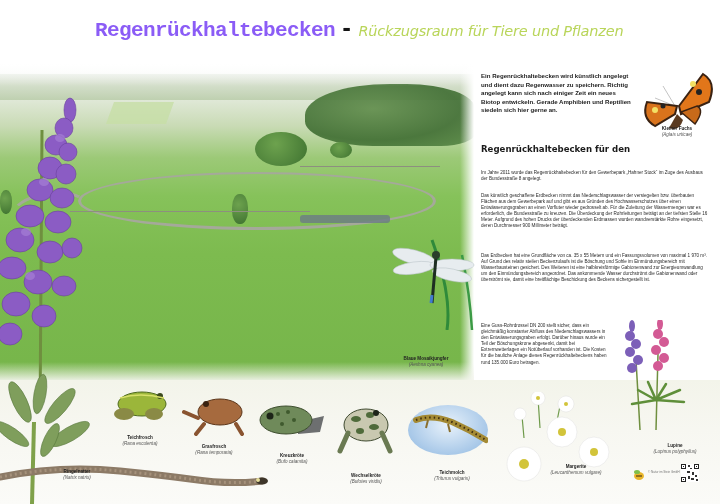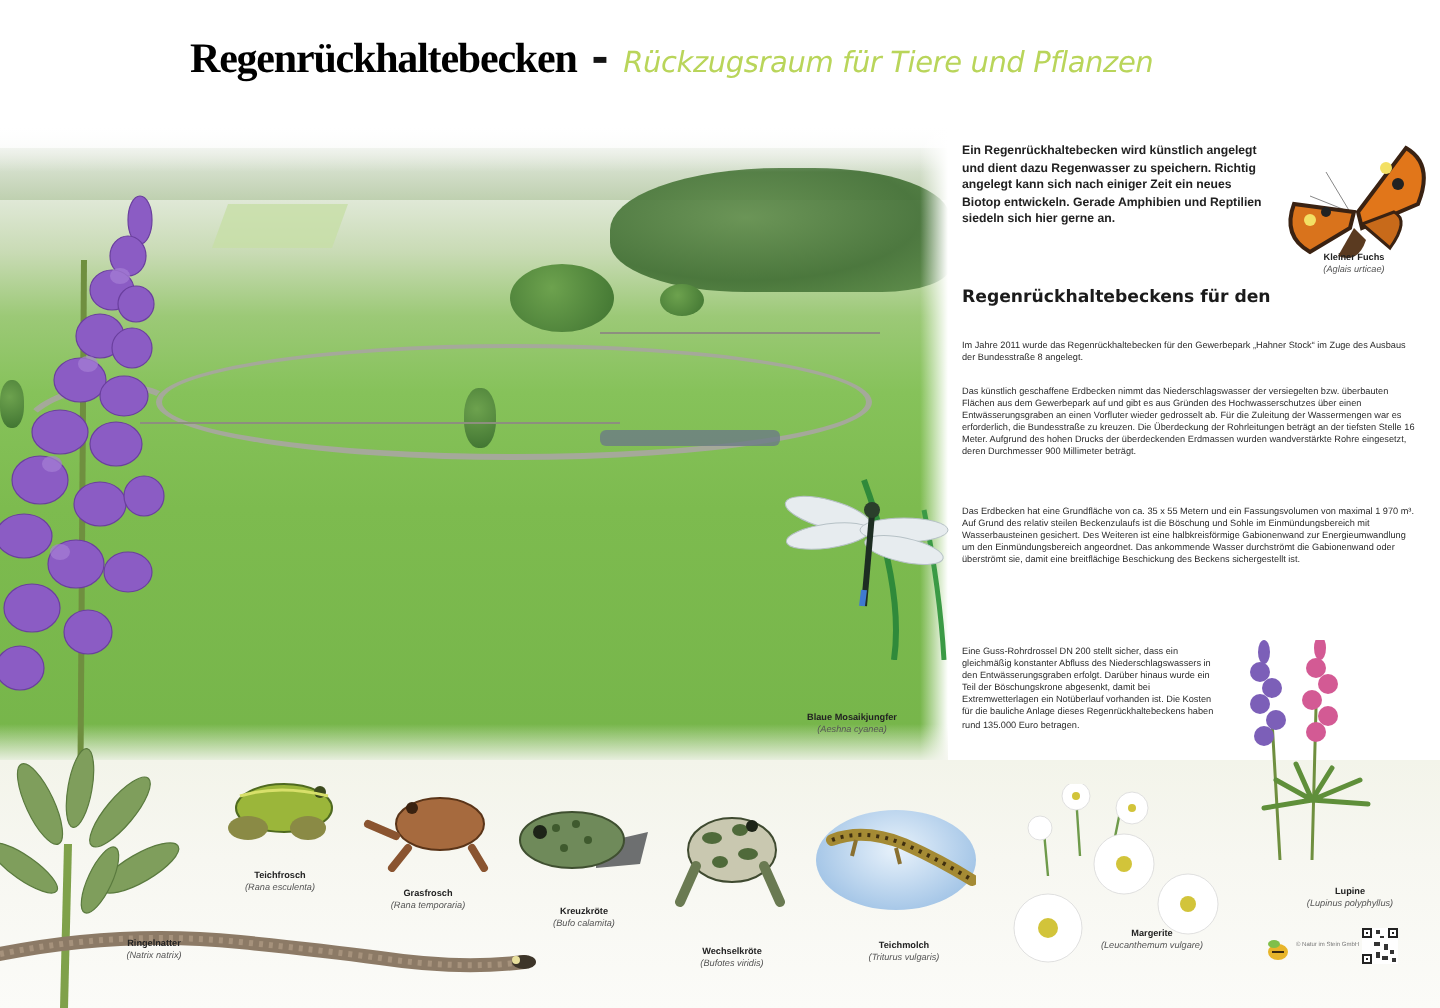--- a/index.html
+++ b/index.html
@@ -1,20 +1,20 @@
 <!DOCTYPE html>
 <html><head>
 <meta charset="utf-8">
 <style>
   * { box-sizing: border-box; margin: 0; padding: 0; }
   html, body { width: 720px; height: 504px; overflow: hidden; background: #ffffff; }
   body { position: relative; font-family: "Liberation Sans", sans-serif; color: #1a1a1a; }
 
   .title-bar { position: absolute; left: 95px; top: 17px; width: 620px; height: 30px; white-space: nowrap; }
-  .title-main { font-family: Liberation Serif, serif; font-weight: bold; font-size: 21px; color: #000000; letter-spacing: -0.6px; }
+  .title-main { font-family: Liberation Mono, monospace; font-weight: bold; font-size: 21px; color: #8b5cf6; letter-spacing: -0.6px; }
   .title-dash { font-family: "DejaVu Sans", sans-serif; font-weight: bold; font-size: 21px; color: #141414; }
   .title-sub { font-family: "DejaVu Sans", sans-serif; font-style: italic; font-size: 14.5px; color: #b9d55a; letter-spacing: -0.2px; text-align: right; }
 
   
   .landscape { position: absolute; left: 0; top: 62px; width: 474px; height: 320px; overflow: hidden; }
   .landscape .sky { position: absolute; inset: 0; background: linear-gradient(#ffffff 0%, #f2f5ef 6%, #dfe8d6 12%, #c9dbb5 20%, #9cc977 30%, #86c25a 42%, #7dbb4f 60%, #76b54a 100%); }
   .landscape .fade-top { position: absolute; left: 0; top: 0; width: 100%; height: 24px; background: linear-gradient(#ffffff, rgba(255,255,255,0)); }
   .landscape .fade-right { position: absolute; right: 0; top: 0; width: 14px; height: 100%; background: linear-gradient(90deg, rgba(255,255,255,0), #ffffff); }
   .landscape .fade-bottom { position: absolute; left: 0; bottom: 0; width: 100%; height: 20px; background: linear-gradient(rgba(244,246,238,0), #f4f5ee); }
   .treeline { position: absolute; left: 0; top: 12px; width: 100%; height: 26px; background: linear-gradient(#dfe6da, #b9cca9); opacity: .85; }
@@ -135,21 +135,21 @@
   <circle cx="66" cy="26" r="3" fill="#222"></circle>
   <circle cx="22" cy="44" r="3" fill="#f3e064"></circle>
   <circle cx="30" cy="40" r="2.5" fill="#222"></circle>
 </svg>
 <div class="species-caption butterfly-caption">
   <span class="name">Kleiner Fuchs</span>
   <span class="latin">(Aglais urticae)</span>
 </div>
 
 <div class="section-heading">
-  <div>Regenrückhaltebeckens für den</div>
+  <div>Regenrückhaltebecken für den</div>
 </div>
 <div class="body-text p1">Im Jahre 2011 wurde das Regenrückhaltebecken für den Gewerbepark „Hahner Stock“ im Zuge des Ausbaus der Bundesstraße 8 angelegt.</div>
 <div class="body-text p2">Das künstlich geschaffene Erdbecken nimmt das Niederschlagswasser der versiegelten bzw. überbauten Flächen aus dem Gewerbepark auf und gibt es aus Gründen des Hochwasserschutzes über einen Entwässerungsgraben an einen Vorfluter wieder gedrosselt ab. Für die Zuleitung der Wassermengen war es erforderlich, die Bundesstraße zu kreuzen. Die Überdeckung der Rohrleitungen beträgt an der tiefsten Stelle 16 Meter. Aufgrund des hohen Drucks der überdeckenden Erdmassen wurden wandverstärkte Rohre eingesetzt, deren Durchmesser 900 Millimeter beträgt.</div>
 <div class="body-text p3">Das Erdbecken hat eine Grundfläche von ca. 35 x 55 Metern und ein Fassungsvolumen von maximal 1 970 m³. Auf Grund des relativ steilen Beckenzulaufs ist die Böschung und Sohle im Einmündungsbereich mit Wasserbausteinen gesichert. Des Weiteren ist eine halbkreisförmige Gabionenwand zur Energieumwandlung um den Einmündungsbereich angeordnet. Das ankommende Wasser durchströmt die Gabionenwand oder überströmt sie, damit eine breitflächige Beschickung des Beckens sichergestellt ist.</div>
 <div class="body-text p4">Eine Guss-Rohrdrossel DN 200 stellt sicher, dass ein gleichmäßig konstanter Abfluss des Niederschlagswassers in den Entwässerungsgraben erfolgt. Darüber hinaus wurde ein Teil der Böschungskrone abgesenkt, damit bei Extremwetterlagen ein Notüberlauf vorhanden ist. Die Kosten für die bauliche Anlage dieses Regenrückhaltebeckens haben rund 135.000 Euro betragen.</div>
 
 <div class="bottom-strip"></div>
 
 <svg class="animal" style="left:0;top:372px;width:95px;height:132px;" viewBox="0 0 95 132">
   <path d="M32 132 L34 50" stroke="#7fa14a" stroke-width="4"></path>

